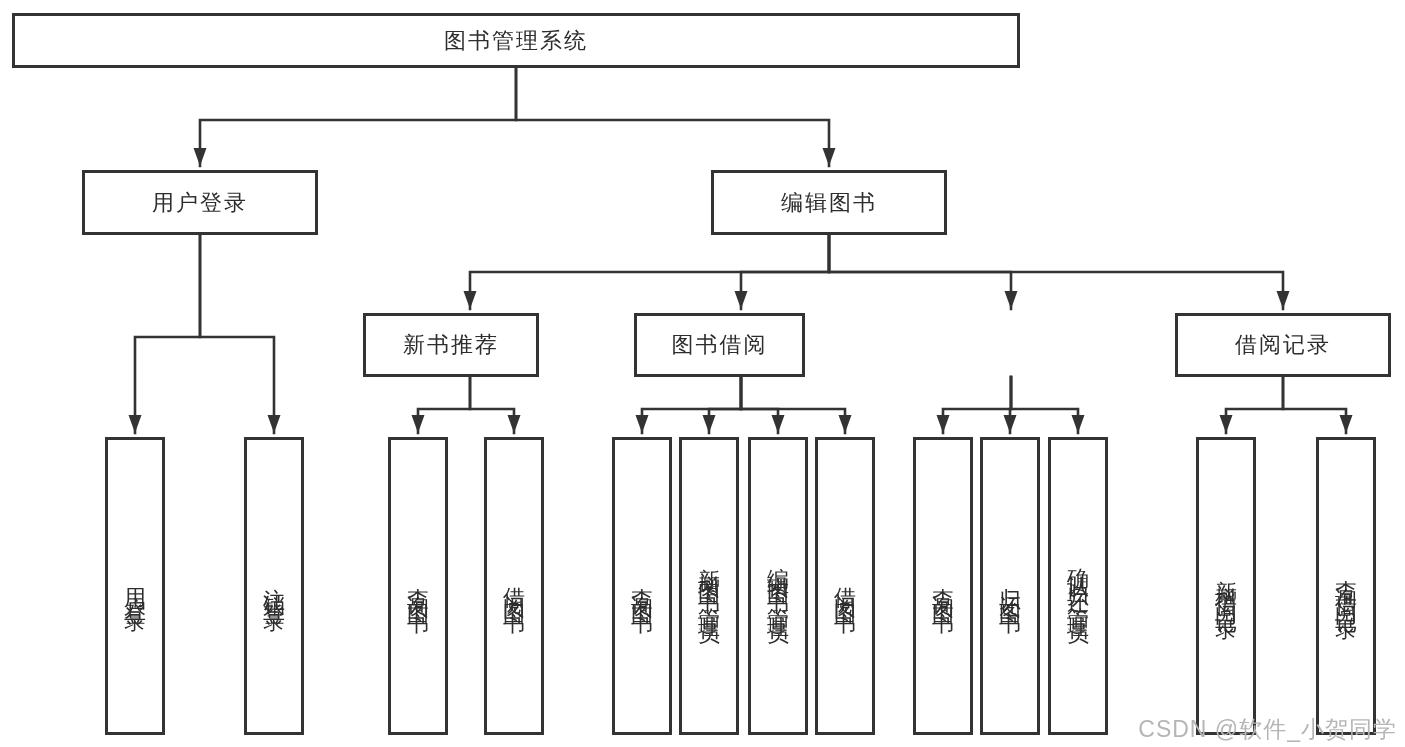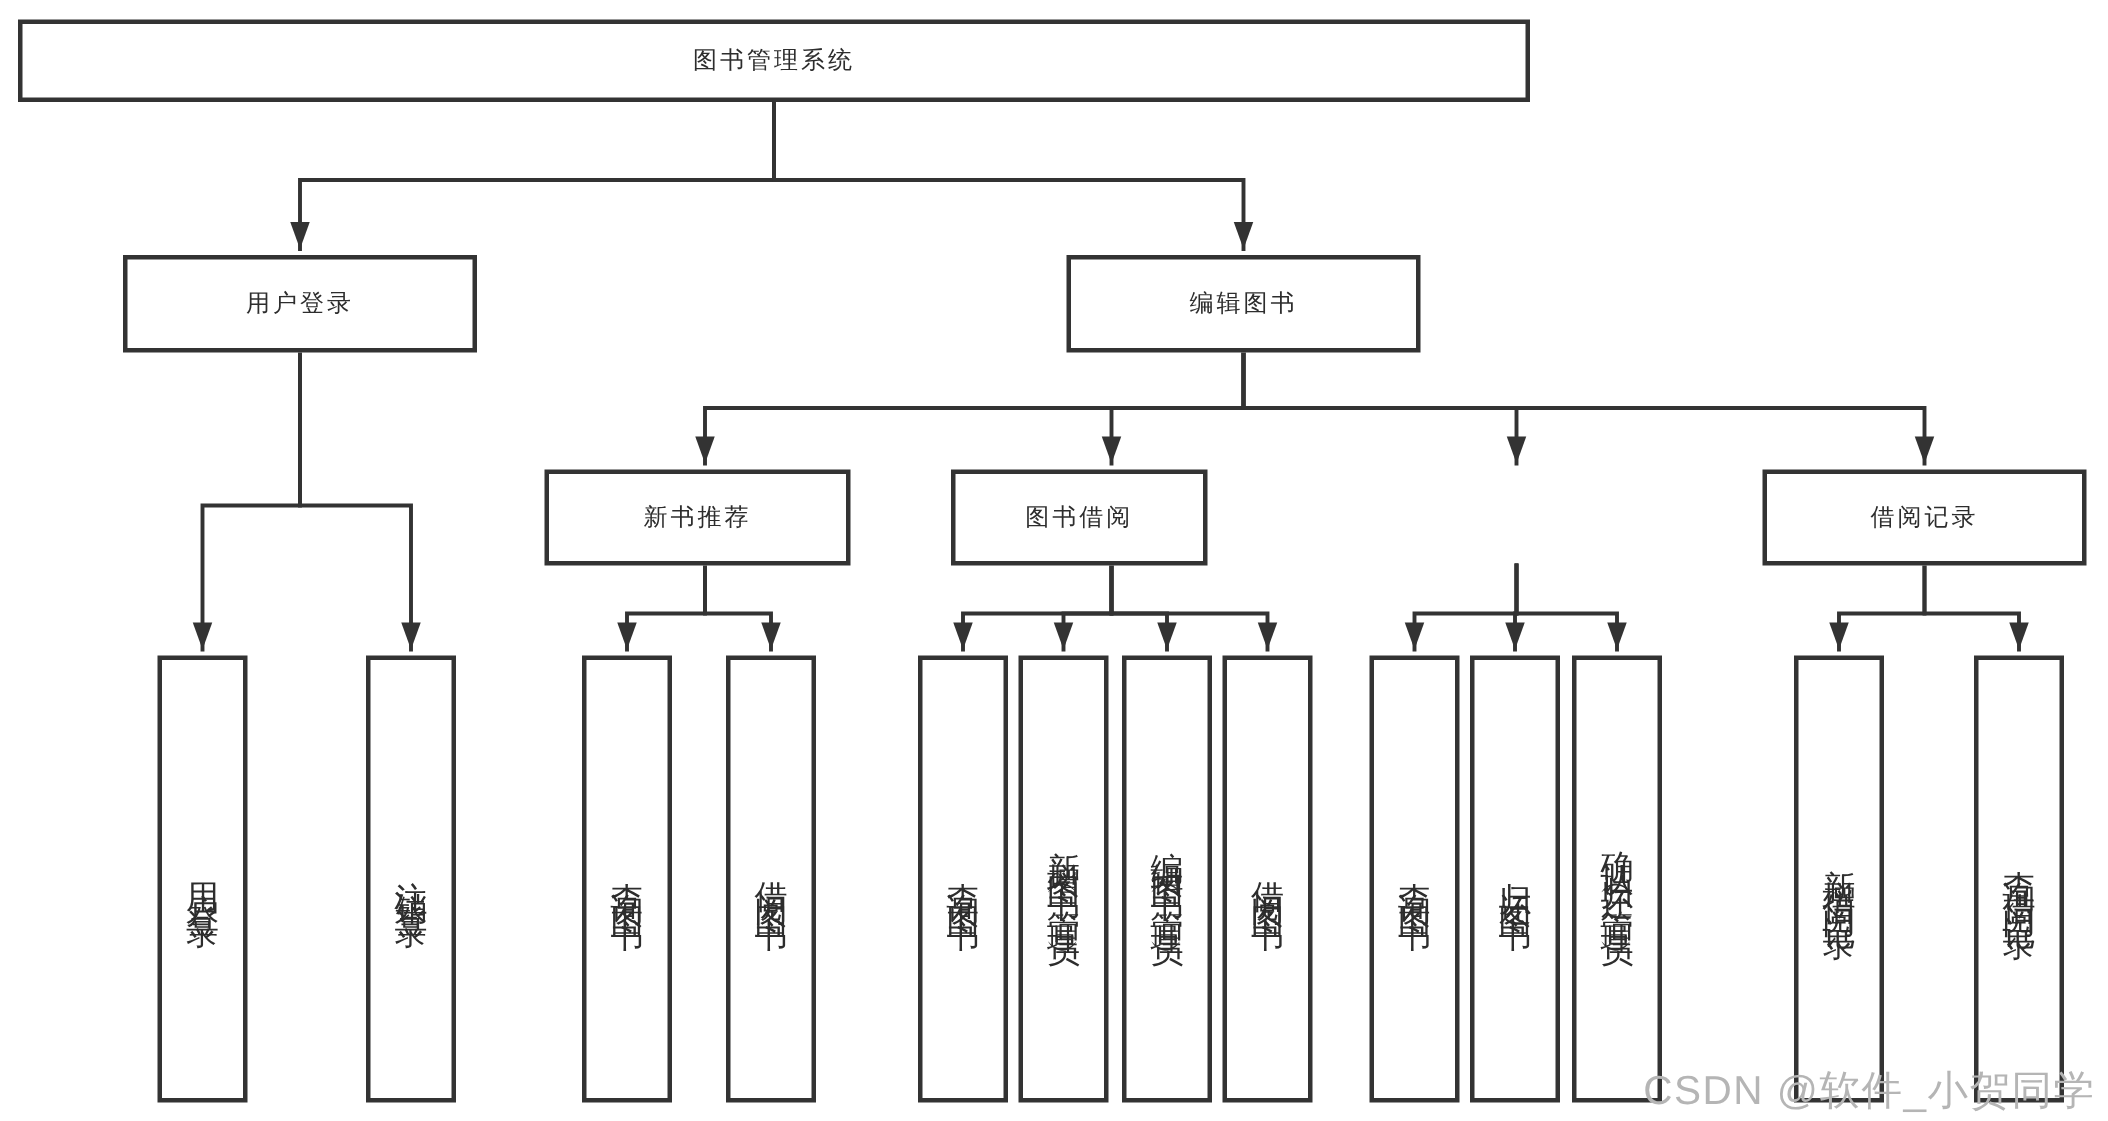--- a/index.html
+++ b/index.html
@@ -38,37 +38,37 @@
     position:absolute;
     background:var(--box-fill);
     border:3px solid var(--box-border);
     display:flex;
     align-items:center;
     justify-content:center;
     color:var(--text-color);
     z-index:2;
   }
   .node.h span{
-    font-size:16px;
+    font-size:22px;
     letter-spacing:2px;
     white-space:nowrap;
     text-align:right;
   }
   .node.v span{
     writing-mode:vertical-rl;
     text-orientation:mixed;
     font-size:22px;
     letter-spacing:8px;
     line-height:1;
   }
   .watermark{
     position:absolute;
     right:8px;
     bottom:2px;
-    font-size:27px;
+    font-size:23px;
     color:var(--watermark-color);
     z-index:3;
     letter-spacing:1px;
     white-space:nowrap;
   }
 </style>
 </head>
 <body>
 
 <div class="stage">
@@ -125,21 +125,21 @@
     <span>图书管理系统</span>
   </div>
 
   <div class="node h" style="left:82px;top:170px;width:236px;height:65px">
     <span>用户登录</span>
   </div>
   <div class="node h" style="left:711px;top:170px;width:236px;height:65px">
     <span>编辑图书</span>
   </div>
 
-  <div class="node h" style="left:363px;top:313px;width:204px;height:64px">
+  <div class="node h" style="left:363px;top:313px;width:176px;height:64px">
     <span>新书推荐</span>
   </div>
   <div class="node h" style="left:634px;top:313px;width:171px;height:64px">
     <span>图书借阅</span>
   </div>
   <div class="node h" style="left:1175px;top:313px;width:216px;height:64px">
     <span>借阅记录</span>
   </div>
 
   <div class="node v" style="left:105px;top:437px;width:60px;height:298px">

